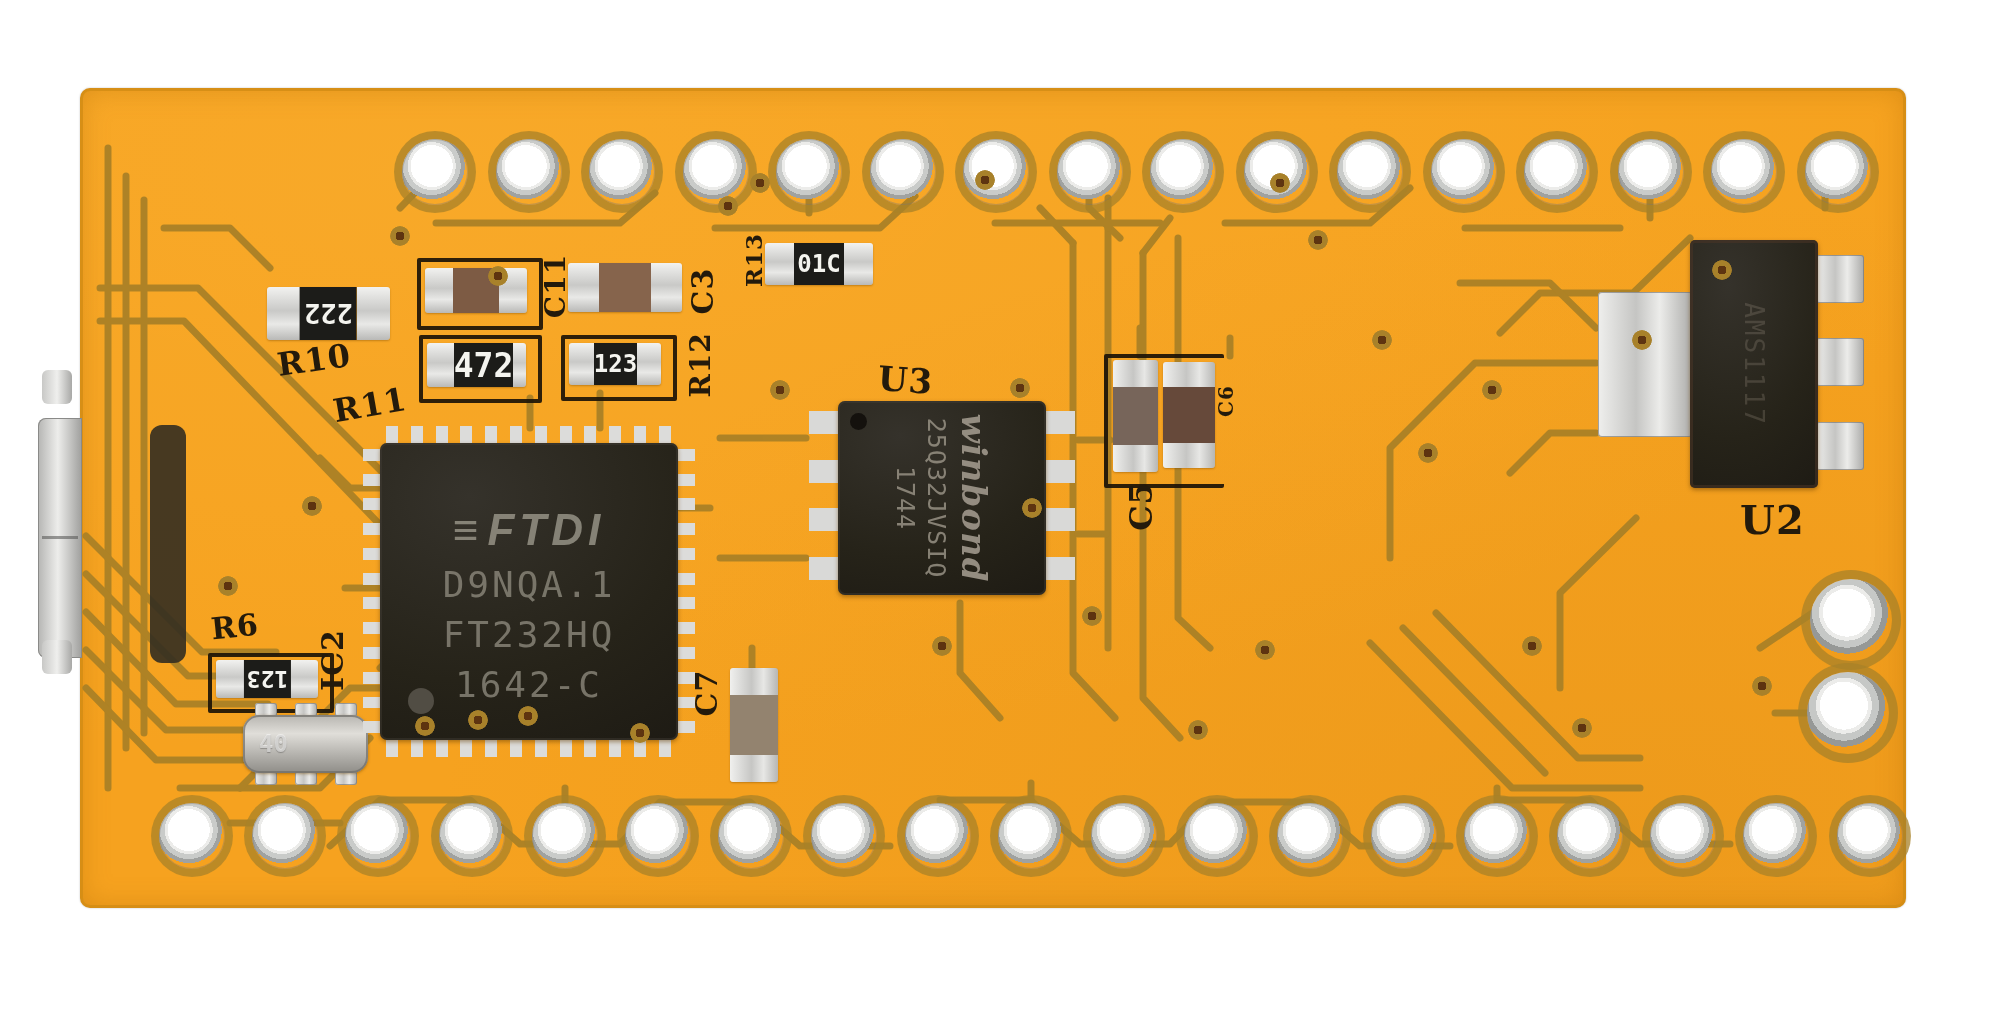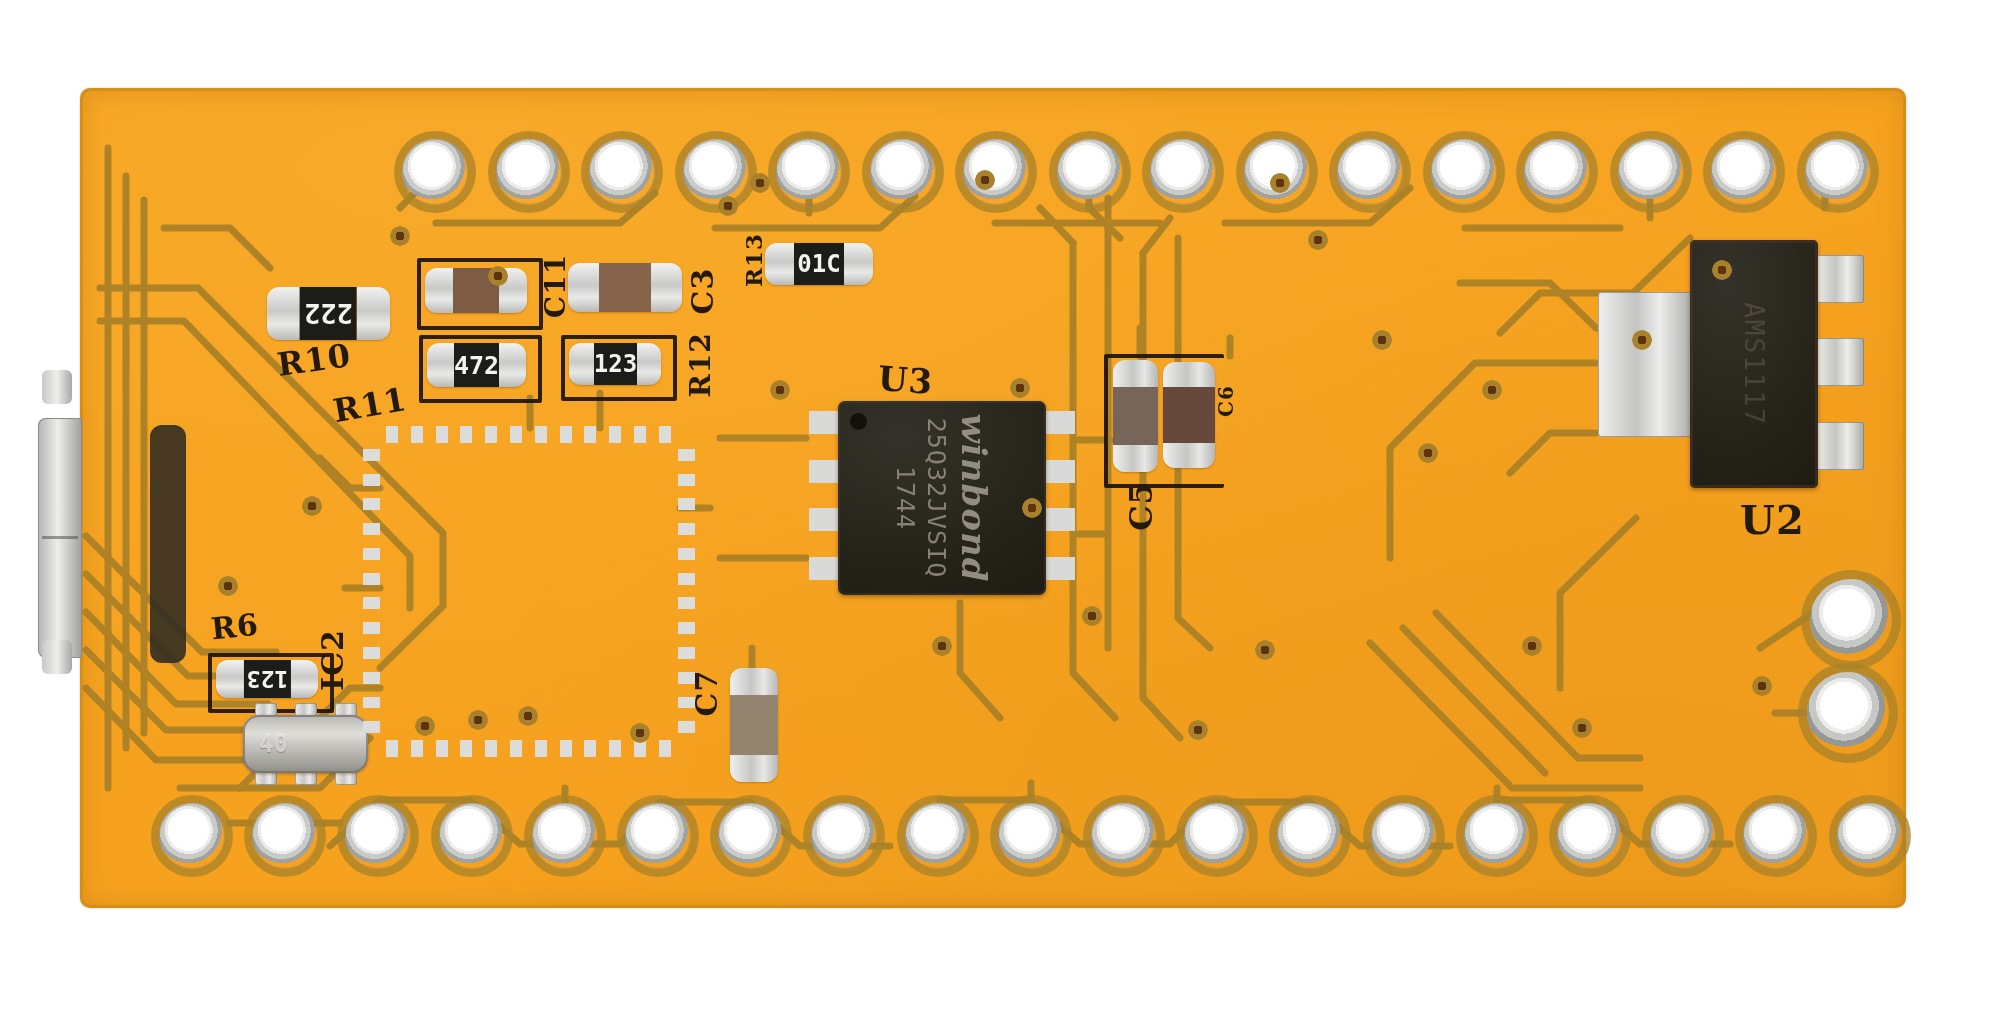--- a/index.html
+++ b/index.html
@@ -26,21 +26,21 @@
   .via{position:absolute;width:20px;height:20px;border-radius:50%;transform:translate(-50%,-50%);
     background:radial-gradient(circle, #5e3410 0 4.5px, #a8812a 4.5px 10px, rgba(0,0,0,0) 10px);}
   
   .hlabel,.vlabel{position:absolute;color:#231a0c;font-family:"DejaVu Serif", serif;
     font-weight:bold;white-space:nowrap;letter-spacing:1px;}
   .hlabel{transform:rotate(var(--rot,0deg));}
   .vlabel{transform:translate(-50%,-50%) rotate(-90deg);}
   .skbox{position:absolute;border:4px solid rgba(28,19,7,.92);border-radius:2px;}
   .skbox.open-right{border-right:none;}
   
-  .res,.cap{position:absolute;display:flex;border-radius:12px;overflow:hidden;
+  .res,.cap{position:absolute;display:flex;border-radius:3px;overflow:hidden;
     box-shadow:0 1px 2px rgba(120,70,0,.4);}
   .cap.v{flex-direction:column;}
   .pad{flex:0 0 27%;background:linear-gradient(180deg,#f2f2f0,#c9c9c7 45%,#e9e9e7 70%,#b9b9b7);}
   .cap.v .pad{flex:0 0 24%;background:linear-gradient(90deg,#f0f0ee,#c6c6c4 45%,#e7e7e5 70%,#b6b6b4);}
   .rcode{flex:1;background:#1c1c19;color:#f4f4ef;display:flex;align-items:center;justify-content:center;
     font-family:"DejaVu Sans Mono", monospace;font-weight:bold;}
   .rcode.flip{transform:rotate(180deg);}
   .cbody{flex:1;}
   
   .chipbody{position:absolute;border-radius:7px;
@@ -174,21 +174,21 @@
       <b class="rcode flip" style="font-size:27px;">222</b>
       <i class="pad"></i>
     </div>
     <div class="cap" style="left:345px;top:180px;width:102px;height:45px;">
       <i class="pad"></i>
       <i class="cbody" style="background:#7d5b44;"></i>
       <i class="pad"></i>
     </div>
     <div class="res" style="left:347px;top:255px;width:99px;height:44px;">
       <i class="pad"></i>
-      <b class="rcode" style="font-size:25px;">472</b>
+      <b class="rcode" style="font-size:33px;">472</b>
       <i class="pad"></i>
     </div>
     <div class="cap" style="left:488px;top:175px;width:114px;height:49px;">
       <i class="pad"></i>
       <i class="cbody" style="background:#86644c;"></i>
       <i class="pad"></i>
     </div>
     <div class="res" style="left:489px;top:255px;width:92px;height:42px;">
       <i class="pad"></i>
       <b class="rcode" style="font-size:24px;">123</b>
@@ -227,20 +227,29 @@
     <div class="nub metal" style="left:215px;top:683px;"></div>
     <div class="nub metal" style="left:255px;top:683px;"></div>
     <div id="xtal">
       <span class="etch">40</span>
     </div>
 
     <div class="pins-h" style="left:300px;top:338px;width:298px;"></div>
     <div class="pins-h" style="left:300px;top:652px;width:298px;"></div>
     <div class="pins-v" style="left:283px;top:355px;height:297px;"></div>
     <div class="pins-v" style="left:598px;top:355px;height:297px;"></div>
+    <div class="chipbody" style="left:300px;top:355px;width:298px;height:297px;">
+      <div class="ftdi-text">
+        <div class="ftdi-logo"><span class="bars">≡</span><span>FTDI</span></div>
+        <div class="chipline">D9NQA.1</div>
+        <div class="chipline">FT232HQ</div>
+        <div class="chipline">1642-C</div>
+      </div>
+      <span class="dot" style="left:28px;bottom:26px;width:26px;height:26px;"></span>
+    </div>
 
     <div class="leads-v" style="left:729px;top:313px;height:194px;"></div>
     <div class="leads-v" style="left:966px;top:313px;height:194px;"></div>
     <div class="chipbody" style="left:758px;top:313px;width:208px;height:194px;">
       <div class="flash-text">
         <div class="flash-brand">winbond</div>
         <div class="flash-line">25Q32JVSIQ</div>
         <div class="flash-line">1744</div>
       </div>
       <span class="dot" style="left:12px;top:12px;width:17px;height:17px;background:#14110d;"></span>

